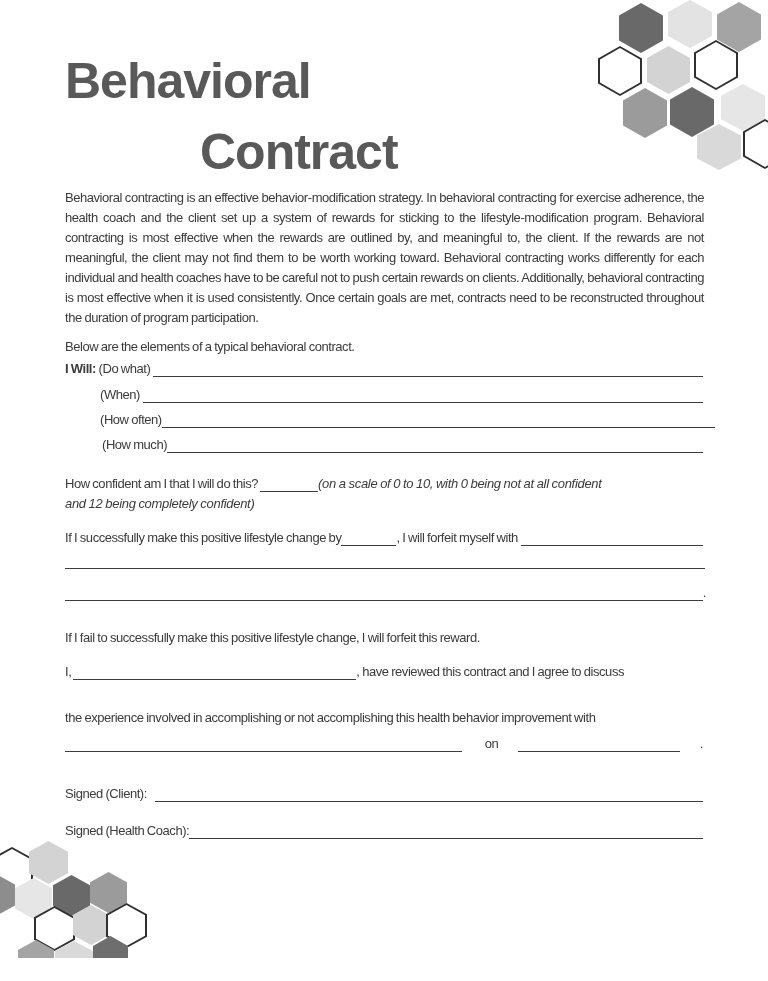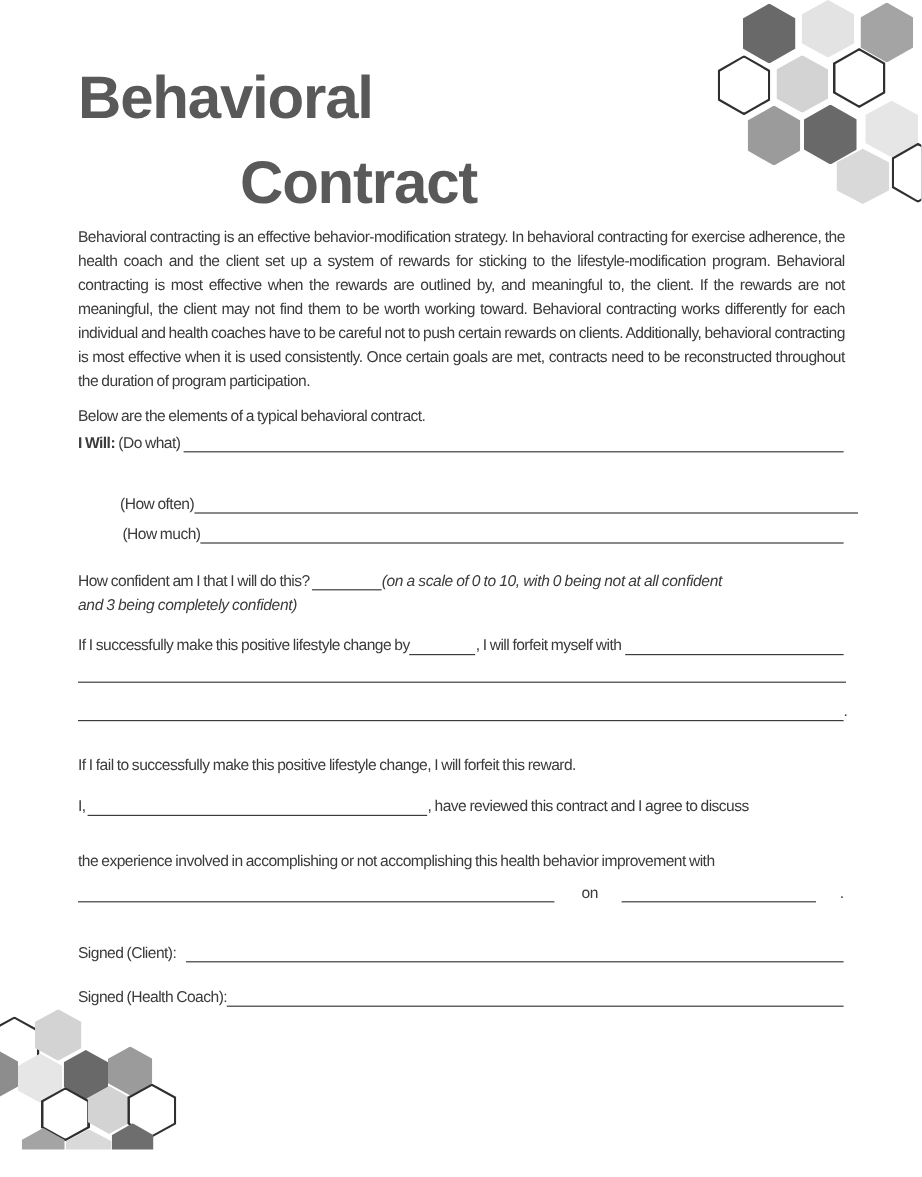--- a/index.html
+++ b/index.html
@@ -94,35 +94,39 @@
   <div class="title-line" id="title2">Contract</div>
 
   <div class="para txt">Behavioral contracting is an effective behavior-modification strategy. In behavioral contracting for exercise adherence, the health coach and the client set up a system of rewards for sticking to the lifestyle-modification program. Behavioral contracting is most effective when the rewards are outlined by, and meaningful to, the client. If the rewards are not meaningful, the client may not find them to be worth working toward. Behavioral contracting works differently for each individual and health coaches have to be careful not to push certain rewards on clients. Additionally, behavioral contracting is most effective when it is used consistently. Once certain goals are met, contracts need to be reconstructed throughout the duration of program participation.</div>
   <div class="subtext txt">Below are the elements of a typical behavioral contract.</div>
 
   <div class="row txt" id="row-iwill">
     <span class="b">I Will:</span>
       <span> (Do what) </span>
     <div class="fill"></div>
   </div>
+  <div class="row txt" id="row-when">
+    <span>(When) </span>
+    <div class="fill"></div>
+  </div>
   <div class="row txt" id="row-howoften">
     <span>(How often)</span>
     <div class="fill"></div>
   </div>
   <div class="row txt" id="row-howmuch">
     <span>(How much)</span>
     <div class="fill"></div>
   </div>
 
   <div class="row txt" id="row-confidence">
     <span>How confident am I that I will do this?</span>
     <div class="blank blank-scale"></div>
     <span class="it">(on a scale of 0 to 10, with 0 being not at all confident</span>
   </div>
-  <div class="plain txt it" id="conf-line2">and 3 being completely confident)</div>
+  <div class="plain txt it" id="conf-line2">and 12 being completely confident)</div>
 
   <div class="row txt" id="row-reward">
     <span>If I successfully make this positive lifestyle change by</span>
     <div class="blank blank-by"></div>
     <span>, I will forfeit myself with </span>
     <div class="fill"></div>
   </div>
   <div class="hr" id="line-full1"></div>
   <div class="row txt" id="row-line-full2">
     <div class="fill"></div>

